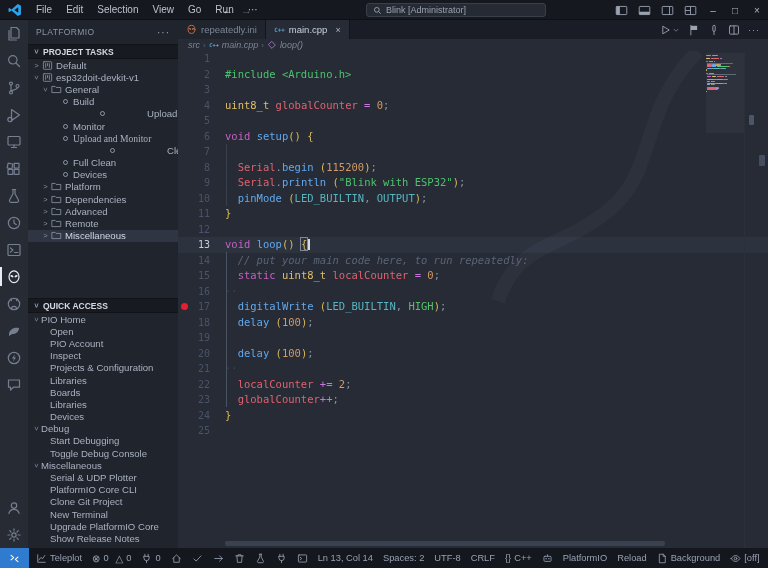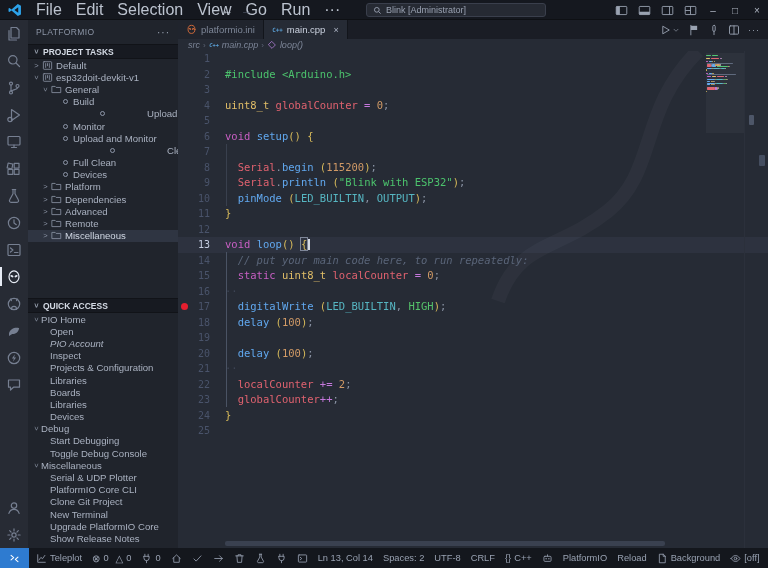--- a/index.html
+++ b/index.html
@@ -2,21 +2,21 @@
 <html><head>
 <meta charset="utf-8">
 <style>
   * { box-sizing: border-box; margin: 0; padding: 0; }
   html,body { width:768px; height:568px; overflow:hidden; background:#14171d; }
   #app { position:relative; width:768px; height:568px; font-family:"Liberation Sans",sans-serif; color:#aab2c0; user-select:none; }
 
   
   #titlebar { position:absolute; top:0; left:0; right:0; height:20px; background:#15181f; display:flex; align-items:center; z-index:30; border-bottom:1px solid #0e1014; }
   #vscode-logo { width:14px; height:14px; margin:0 7px 0 8px; flex:0 0 auto; }
-  .menu-item { font-size:16px; color:#bcc3cf; padding:0 7px; height:20px; line-height:20px; cursor:default; }
+  .menu-item { font-size:10px; color:#bcc3cf; padding:0 7px; height:20px; line-height:20px; cursor:default; }
   #nav-arrows { position:absolute; left:222px; top:0; height:20px; display:flex; align-items:center; gap:8px; font-size:11px; }
   #nav-back { color:#c6cdd8; } #nav-fwd { color:#5c6575; }
   #search-pill { position:absolute; left:366px; top:3px; width:180px; height:14px; background:#262a33; border:1px solid #3a3f4c; border-radius:3px; display:flex; align-items:center; gap:4px; padding:0 6px; font-size:9px; color:#9aa2b2; }
   #win-zone { position:absolute; right:0; top:0; height:20px; display:flex; align-items:center; }
   .layout-ic { width:13px; height:13px; margin:0 5px; color:#9aa3b2; }
   .winbtn { width:22px; height:20px; display:flex; align-items:center; justify-content:center; font-size:10px; color:#aeb5c1; }
 
   
   #activitybar { position:absolute; top:20px; left:0; width:28px; bottom:20px; background:#272b34; display:flex; flex-direction:column; align-items:center; z-index:20; }
   .ab-icon { width:28px; height:27px; display:flex; align-items:center; justify-content:center; color:#767f91; position:relative; cursor:pointer; }
@@ -328,21 +328,21 @@
         <div class="tree-row" style="padding-left: 24px; gap: 37px;">
           <span class="tr-chev"></span>
           <span class="tr-dot"></span>
           <span>Upload</span>
         </div>
         <div class="tree-row" style="padding-left: 24px;">
           <span class="tr-chev"></span>
           <span class="tr-dot"></span>
           <span>Monitor</span>
         </div>
-        <div class="tree-row" style="padding-left: 24px;">
+        <div class="tree-row" style="padding-left: 24px; font-family: Liberation Serif, serif;">
           <span class="tr-chev"></span>
           <span class="tr-dot"></span>
           <span>Upload and Monitor</span>
         </div>
         <div class="tree-row" style="padding-left: 24px; gap: 47px;">
           <span class="tr-chev"></span>
           <span class="tr-dot"></span>
           <span>Clean</span>
         </div>
         <div class="tree-row" style="padding-left: 24px;">
@@ -407,21 +407,21 @@
           <span>QUICK ACCESS</span>
         </div>
         <div class="tree-row" style="padding-left: 4px;">
           <span class="tr-chev down">&gt;</span>
           <span>PIO Home</span>
         </div>
         <div class="tree-row" style="padding-left: 13px; align-items: flex-end;">
           <span class="tr-chev"></span>
           <span>Open</span>
         </div>
-        <div class="tree-row" style="padding-left: 13px; font-style: italic;">
+        <div class="tree-row" style="padding-left: 13px;">
           <span class="tr-chev"></span>
           <span>PIO Account</span>
         </div>
         <div class="tree-row" style="padding-left: 13px;">
           <span class="tr-chev"></span>
           <span>Inspect</span>
         </div>
         <div class="tree-row" style="padding-left: 13px;">
           <span class="tr-chev"></span>
           <span>Projects &amp; Configuration</span>
@@ -489,21 +489,21 @@
     <div id="tabbar">
       <div id="tabs" style="display: flex;">
           <div class="tab">
             <span style="display: inline-flex; color: rgb(232, 115, 60);">
               <svg viewBox="0 0 16 16" fill="none" stroke="currentColor" stroke-width="1.2" stroke-linecap="round" stroke-linejoin="round">
                 <ellipse cx="8" cy="7.8" rx="5" ry="5.9"></ellipse>
                 <ellipse cx="5.9" cy="7.2" rx="1.7" ry=".95" transform="rotate(28 5.9 7.2)" fill="currentColor" stroke="none"></ellipse>
                 <ellipse cx="10.1" cy="7.2" rx="1.7" ry=".95" transform="rotate(-28 10.1 7.2)" fill="currentColor" stroke="none"></ellipse>
               </svg>
             </span>
-            <span>platformio.ini</span>
+            <span>repeatedly.ini</span>
           </div>
           <div class="tab active">
             <span style="display: inline-flex; color: rgb(90, 159, 212);">
               <svg viewBox="0 0 16 16">
                 <text x="0.5" y="11.5" font-size="8.5" fill="#5a9fd4" font-family="DejaVu Sans Mono,monospace" font-weight="bold">C++</text>
               </svg>
             </span>
             <span>main.cpp</span>
             <span class="tab-close">×</span>
           </div>

